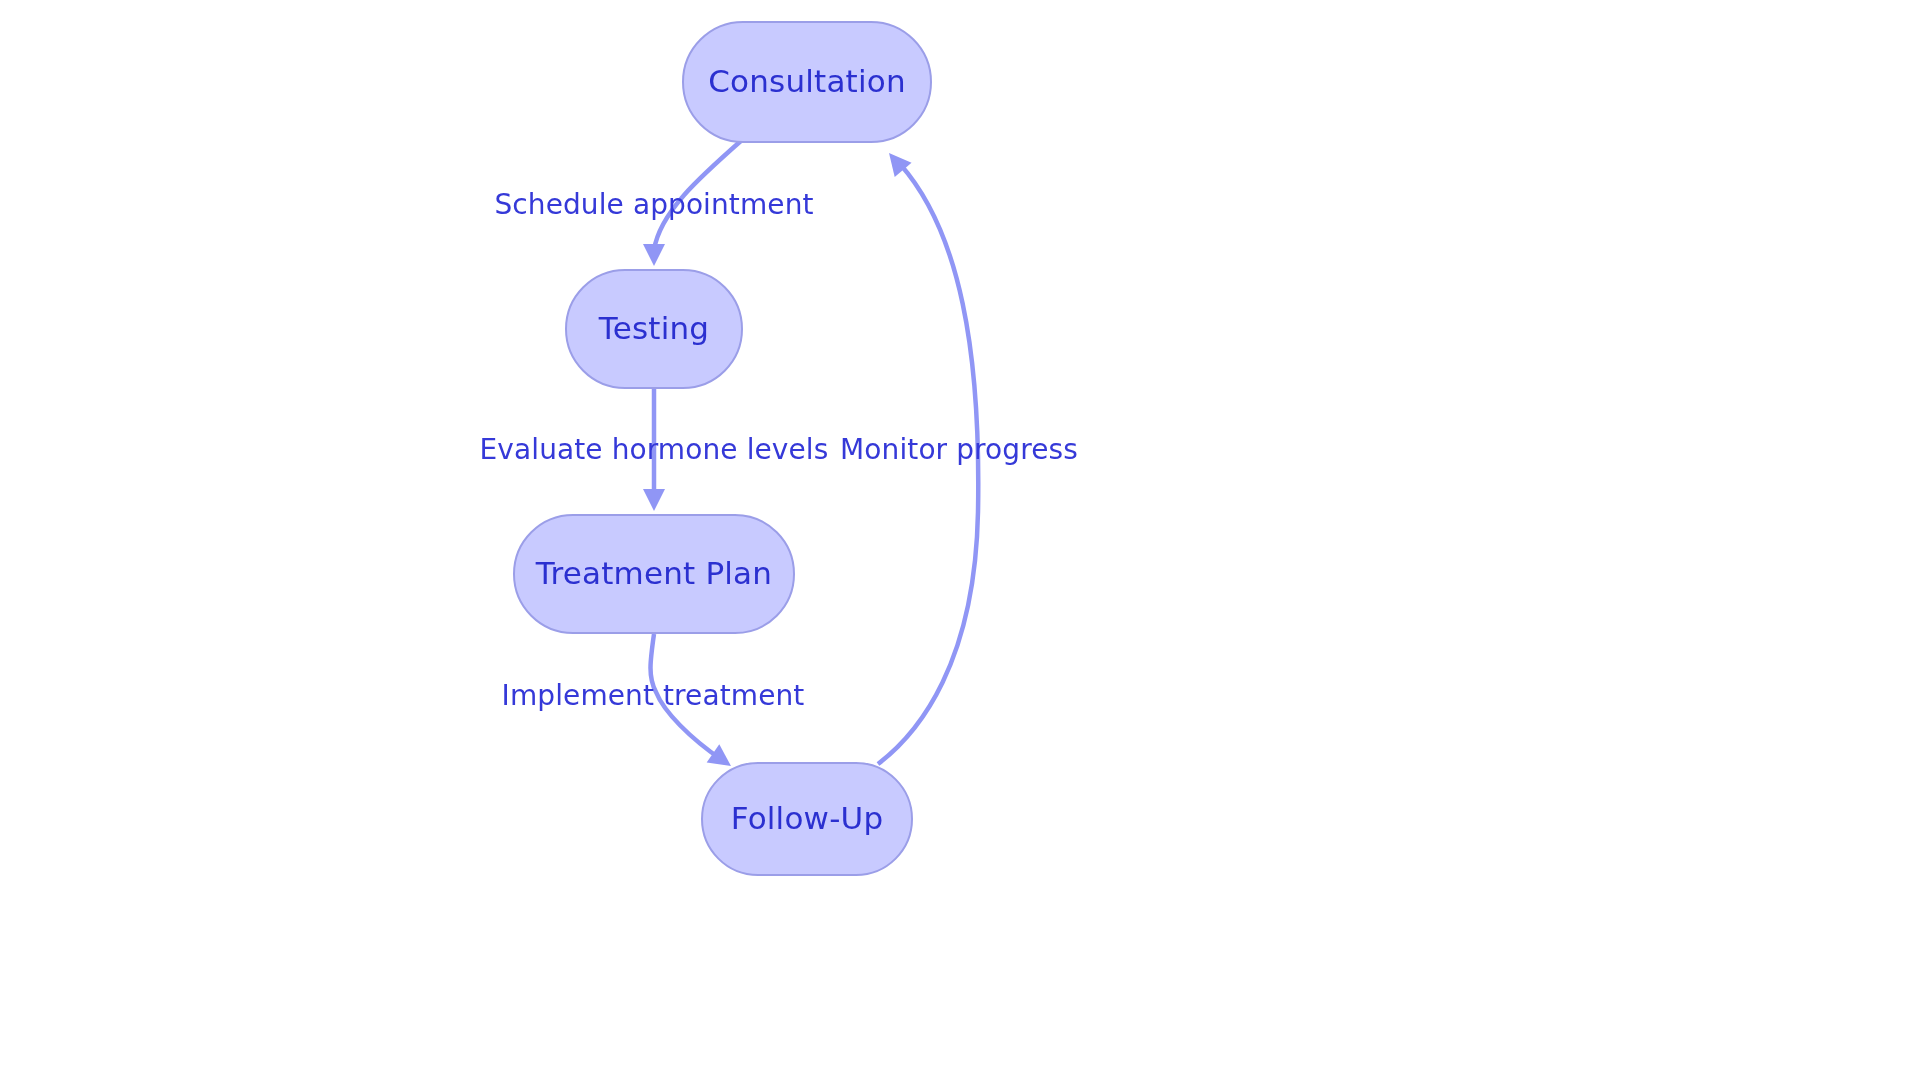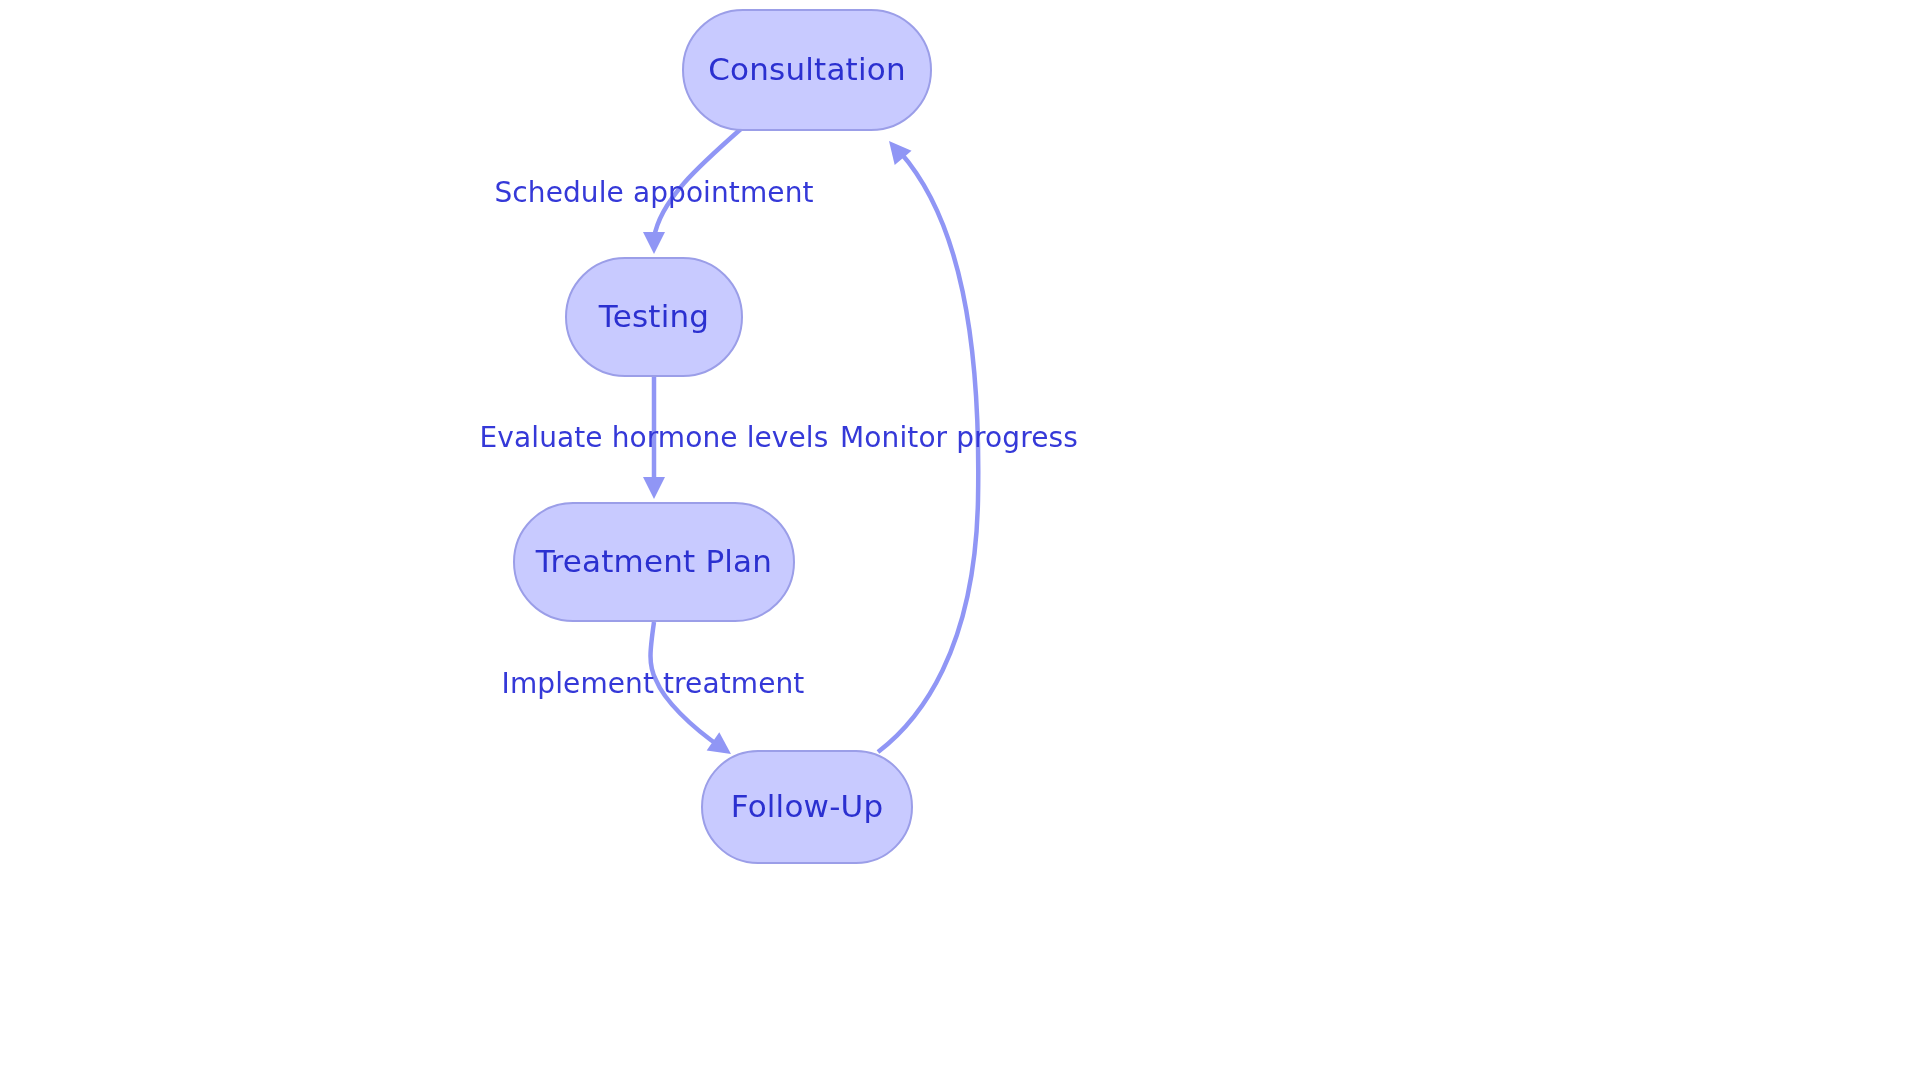--- a/index.html
+++ b/index.html
@@ -12,20 +12,21 @@
     width: 1920px;
     height: 1083px;
     overflow: hidden;
     font-family: "DejaVu Sans", "Liberation Sans", sans-serif;
   }
   #diagram-root {
     position: relative;
     width: 1920px;
     height: 773px;
     background: #ffffff;
+    margin-top: 12px;
   }
   #flow-svg {
     position: absolute;
     top: 0;
     left: 0;
     width: 1920px;
     height: 1083px;
     display: block;
   }
   .node-shape {

